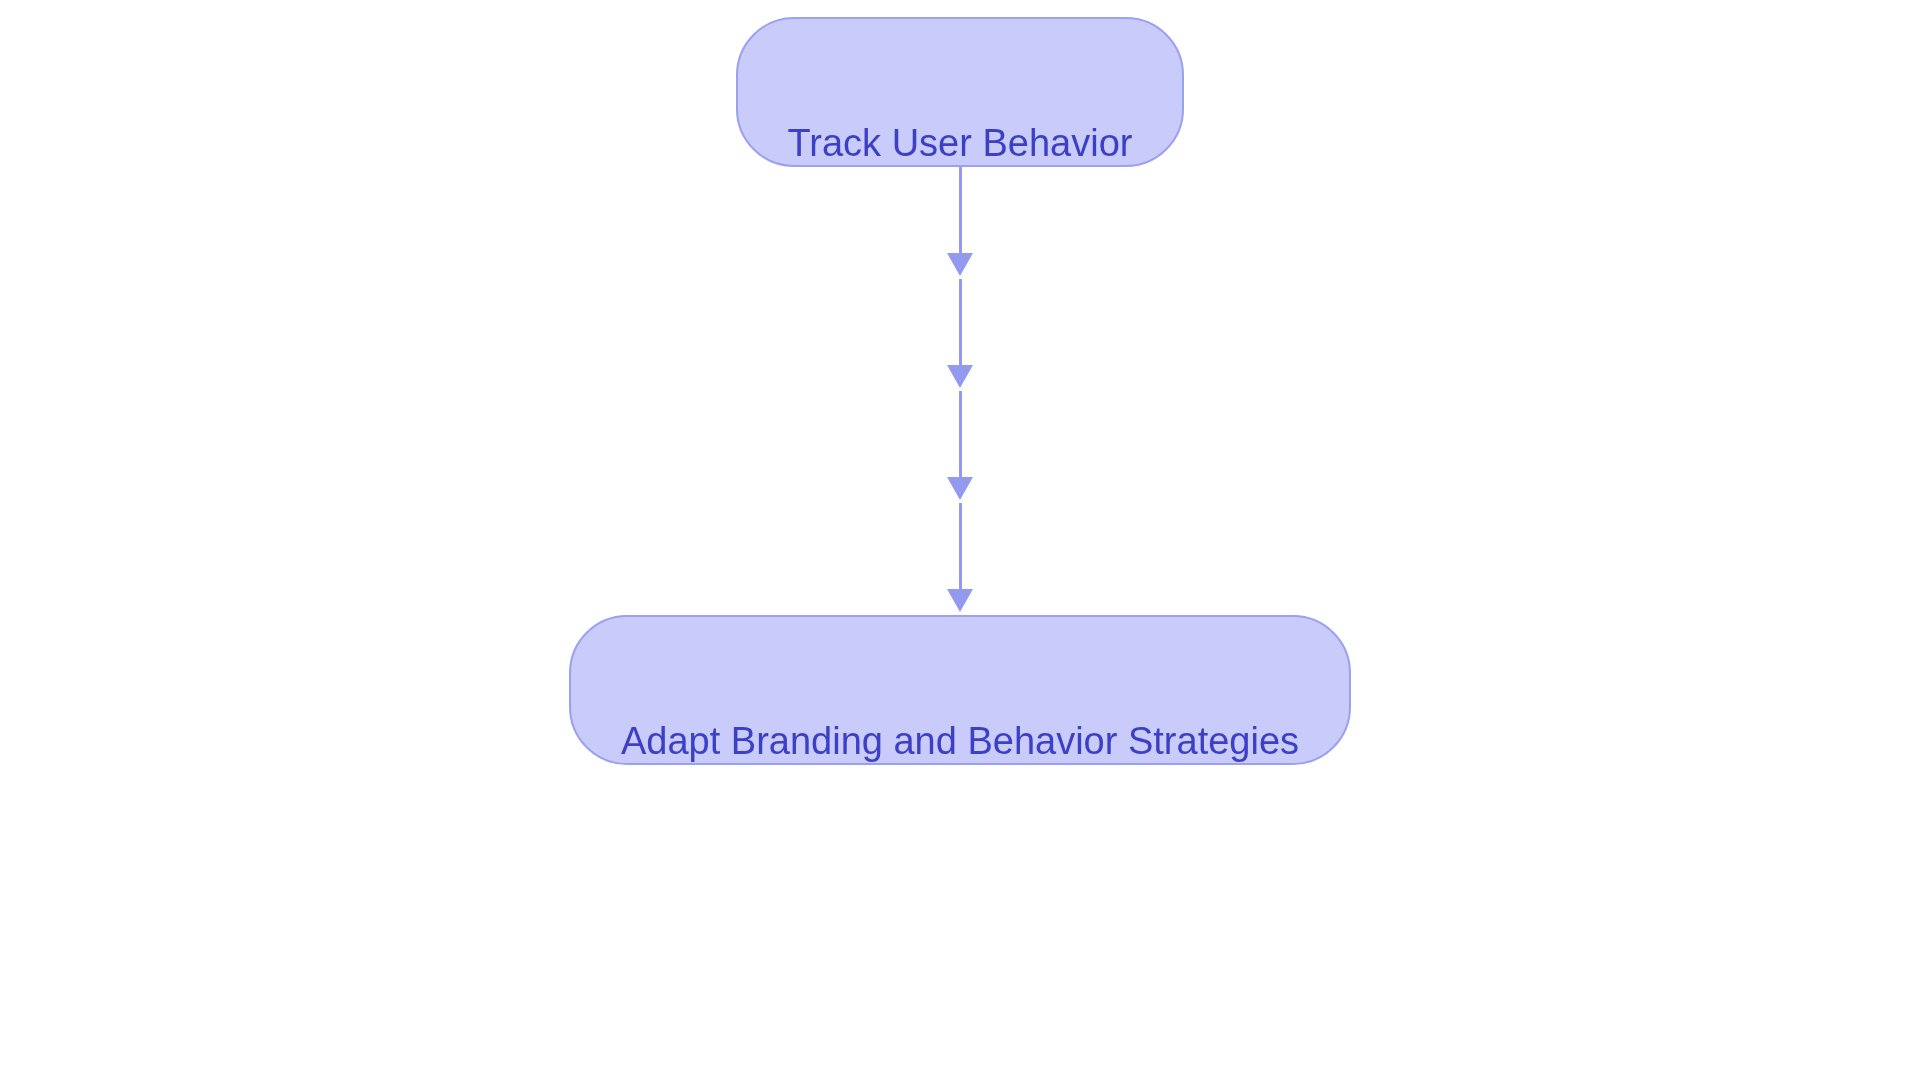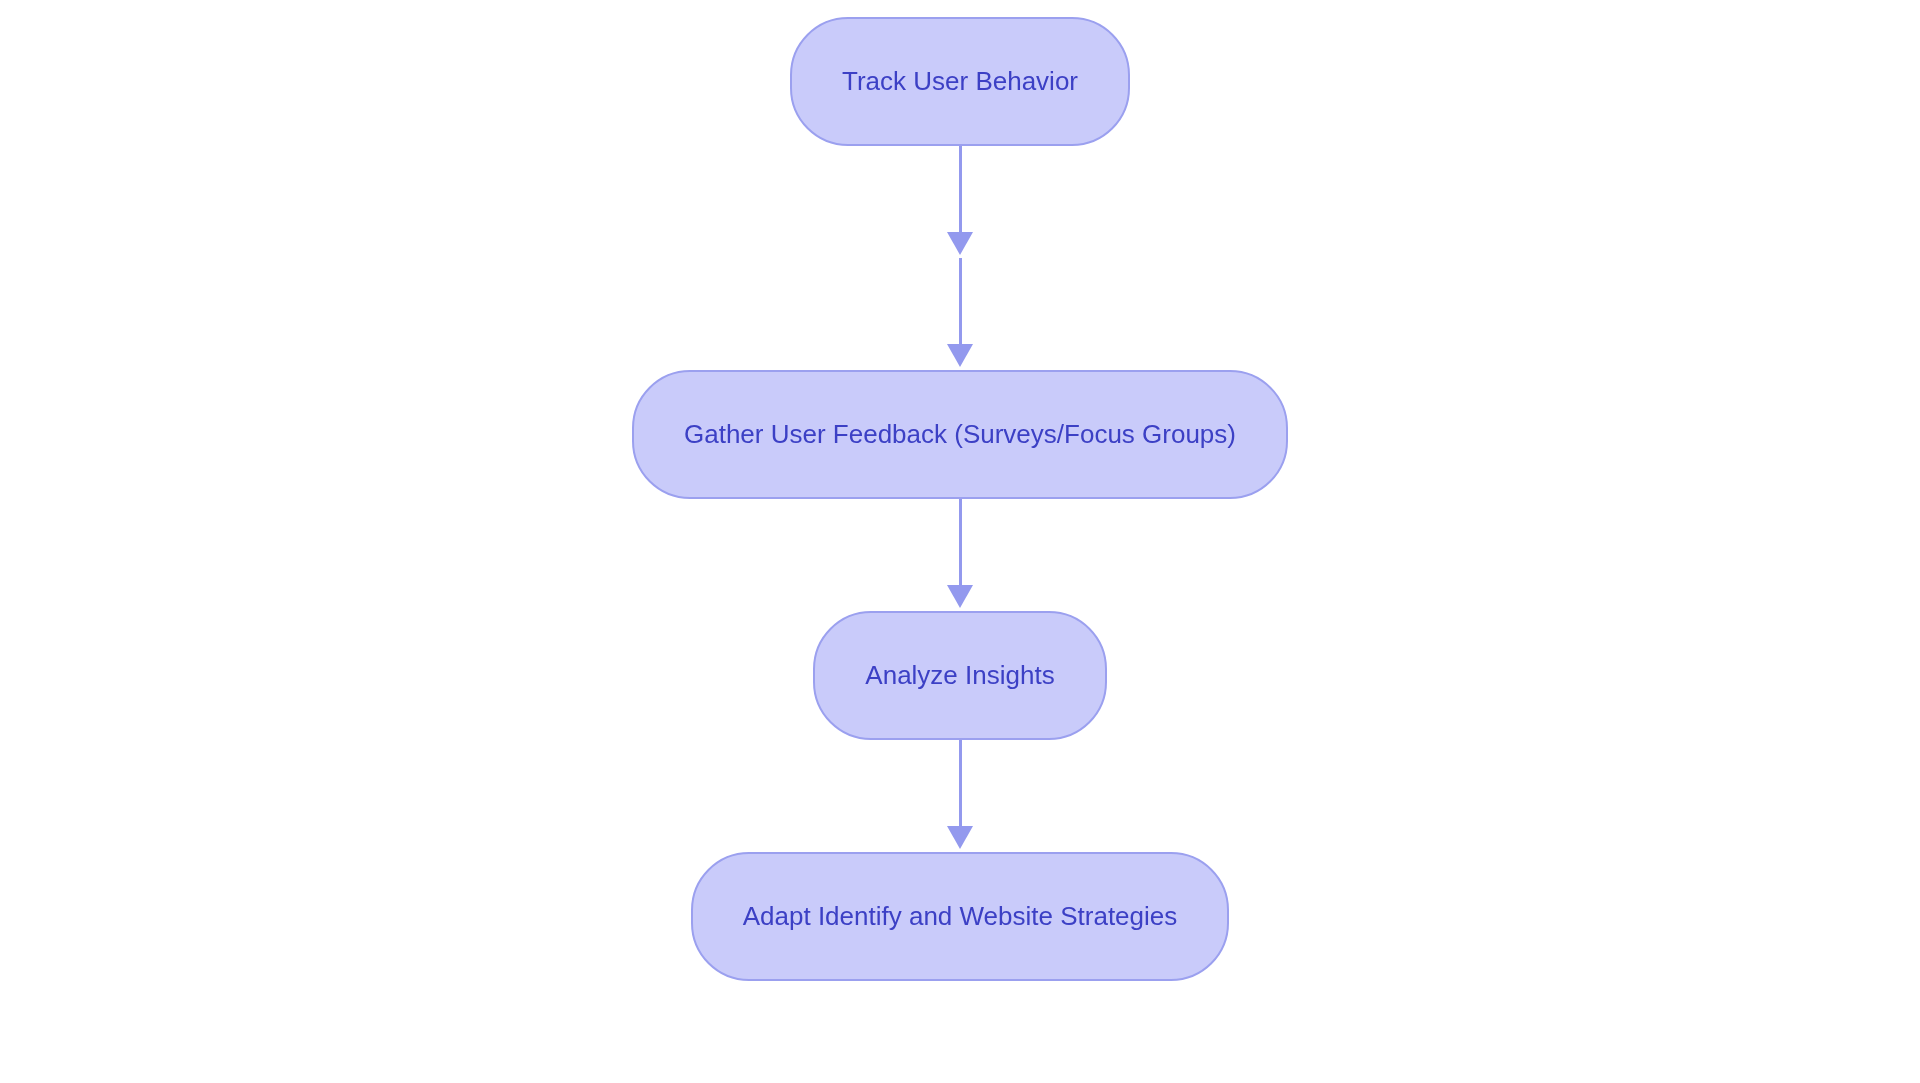--- a/index.html
+++ b/index.html
@@ -16,31 +16,31 @@
   .canvas {
     position: absolute;
     inset: 0;
     display: flex;
     flex-direction: column;
     align-items: center;
     padding-top: 17px;
     box-sizing: border-box;
   }
   .node {
-    height: 129px;
+    height: 150px;
     box-sizing: border-box;
     border-radius: 58px;
     background: var(--node-fill, #c9cbfa);
     border: 2px solid var(--node-border, #9ba0ef);
     display: flex;
-    align-items: center;
+    align-items: flex-end;
     justify-content: center;
     padding: 0 50px;
     color: var(--node-text, #3c40c5);
-    font-size: 26px;
+    font-size: 38px;
     white-space: nowrap;
     flex: 0 0 auto;
   }
   .edge {
     height: 112px;
     width: 30px;
     display: flex;
     flex-direction: column;
     align-items: center;
     flex: 0 0 auto;
@@ -73,35 +73,29 @@
     <div class="shaft"></div>
     <div class="head"></div>
   </div>
 
 
   <div class="edge">
     <div class="shaft"></div>
     <div class="head"></div>
   </div>
 
-  <div class="node">
-    <span>Gather User Feedback (Surveys/Focus Groups)</span>
+
+  <div class="edge">
+    <div class="shaft"></div>
+    <div class="head"></div>
   </div>
+
 
   <div class="edge">
     <div class="shaft"></div>
     <div class="head"></div>
   </div>
 
   <div class="node">
-    <span>Analyze Insights</span>
-  </div>
-
-  <div class="edge">
-    <div class="shaft"></div>
-    <div class="head"></div>
-  </div>
-
-  <div class="node">
-    <span>Adapt Identify and Website Strategies</span>
+    <span>Adapt Branding and Behavior Strategies</span>
   </div>
 
 </div>
 
 </body></html>

